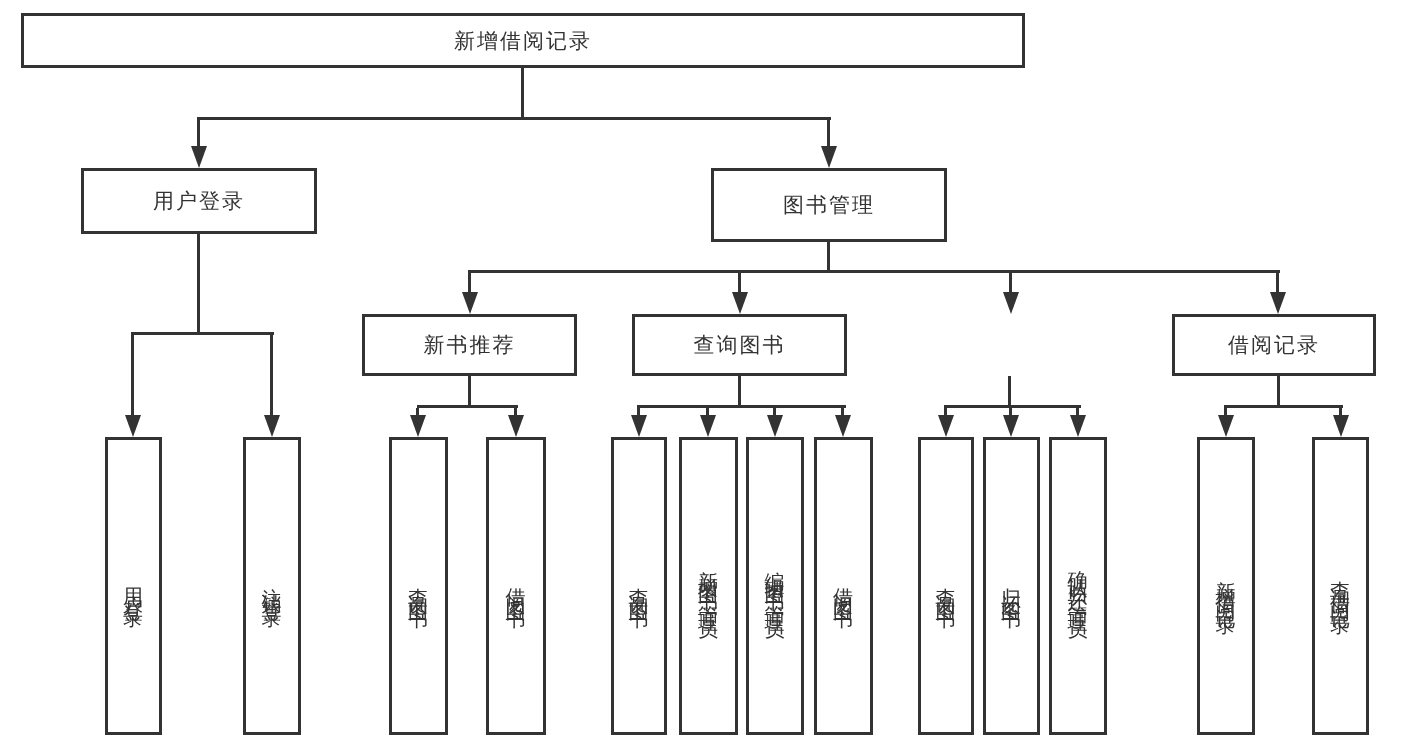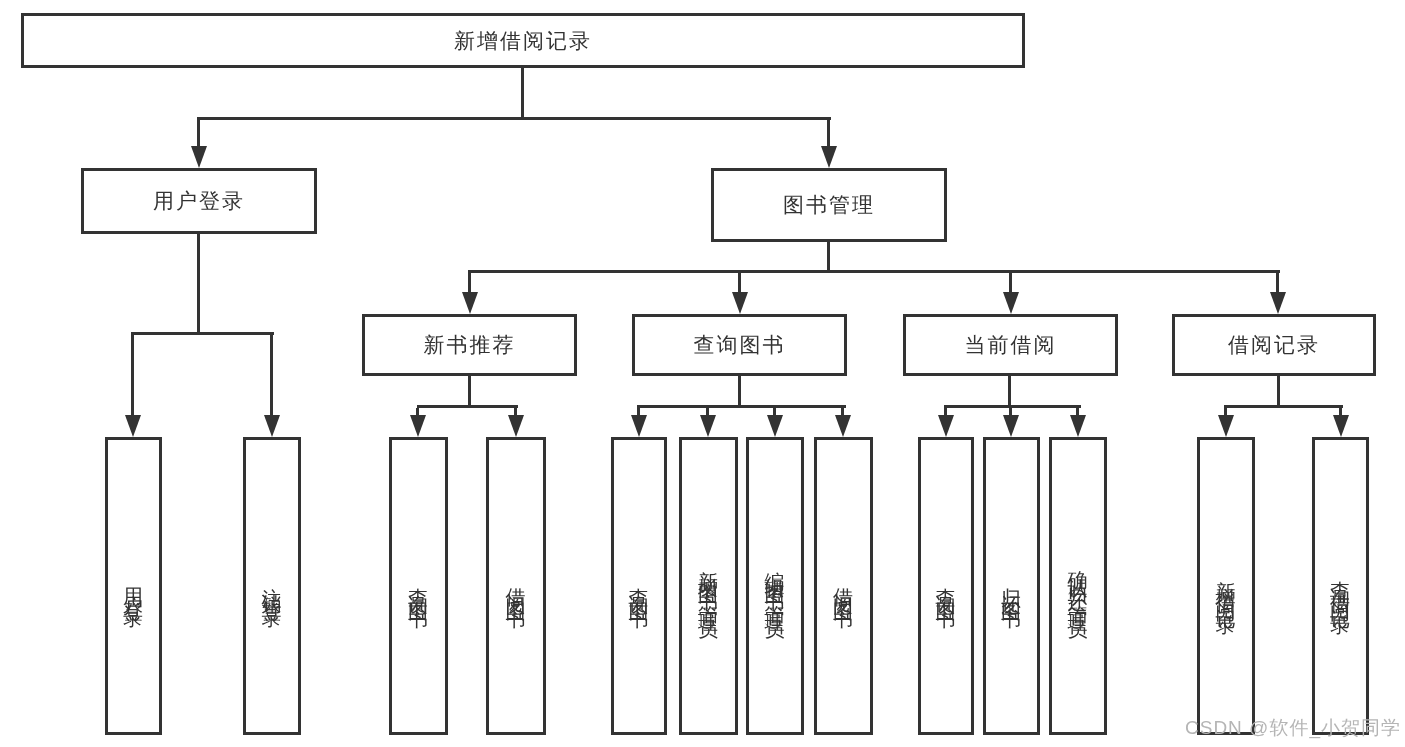--- a/index.html
+++ b/index.html
@@ -72,23 +72,20 @@
   <div class="vline" style="left:1009px; top:273px; height:21px;"></div>
   <div class="arrow-down" style="left:1003px; top:292px;"></div>
   <div class="vline" style="left:1276px; top:273px; height:21px;"></div>
   <div class="arrow-down" style="left:1270px; top:292px;"></div>
 
   <div class="box" style="left:362px; top:314px; width:215px; height:62px;">
     <span>新书推荐</span>
   </div>
   <div class="box" style="left:632px; top:314px; width:215px; height:62px;">
     <span>查询图书</span>
-  </div>
-  <div class="box" style="left:903px; top:314px; width:215px; height:62px;">
-    <span>当前借阅</span>
   </div>
   <div class="box" style="left:1172px; top:314px; width:204px; height:62px;">
     <span>借阅记录</span>
   </div>
 
   <div class="vline" style="left:468px; top:376px; height:31px;"></div>
   <div class="hline" style="left:417px; top:405px; width:101px;"></div>
   <div class="vline" style="left:416px; top:408px; height:9px;"></div>
   <div class="arrow-down" style="left:410px; top:415px;"></div>
   <div class="vline" style="left:514px; top:408px; height:9px;"></div>
@@ -158,15 +155,14 @@
     <span>确认归还（管理员）</span>
   </div>
 
   <div class="vbox" style="left:1197px; width:58px;">
     <span>新增借阅记录</span>
   </div>
   <div class="vbox" style="left:1312px; width:57px;">
     <span>查询借阅记录</span>
   </div>
 
-  <div class="watermark">CSDN @软件_小贺同学</div>
 
 </div>
 
 </body></html>

